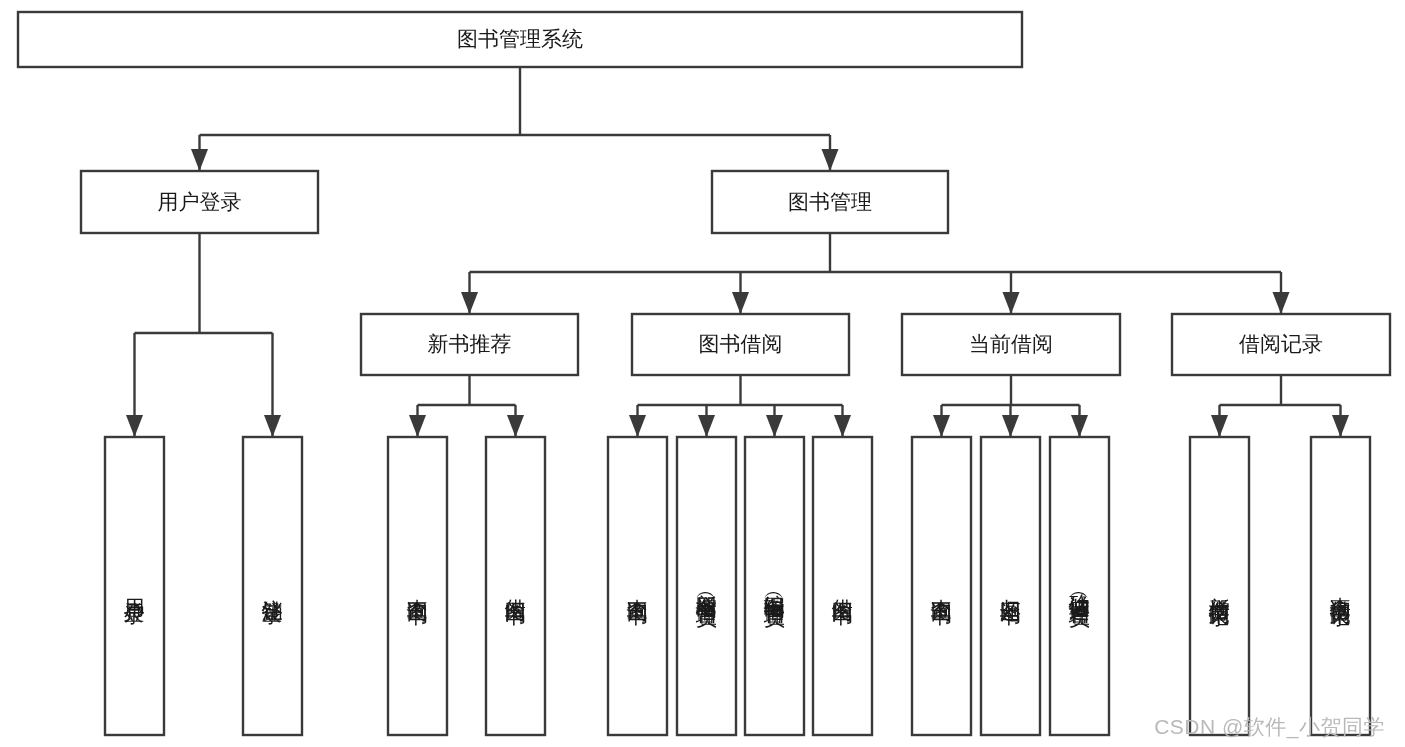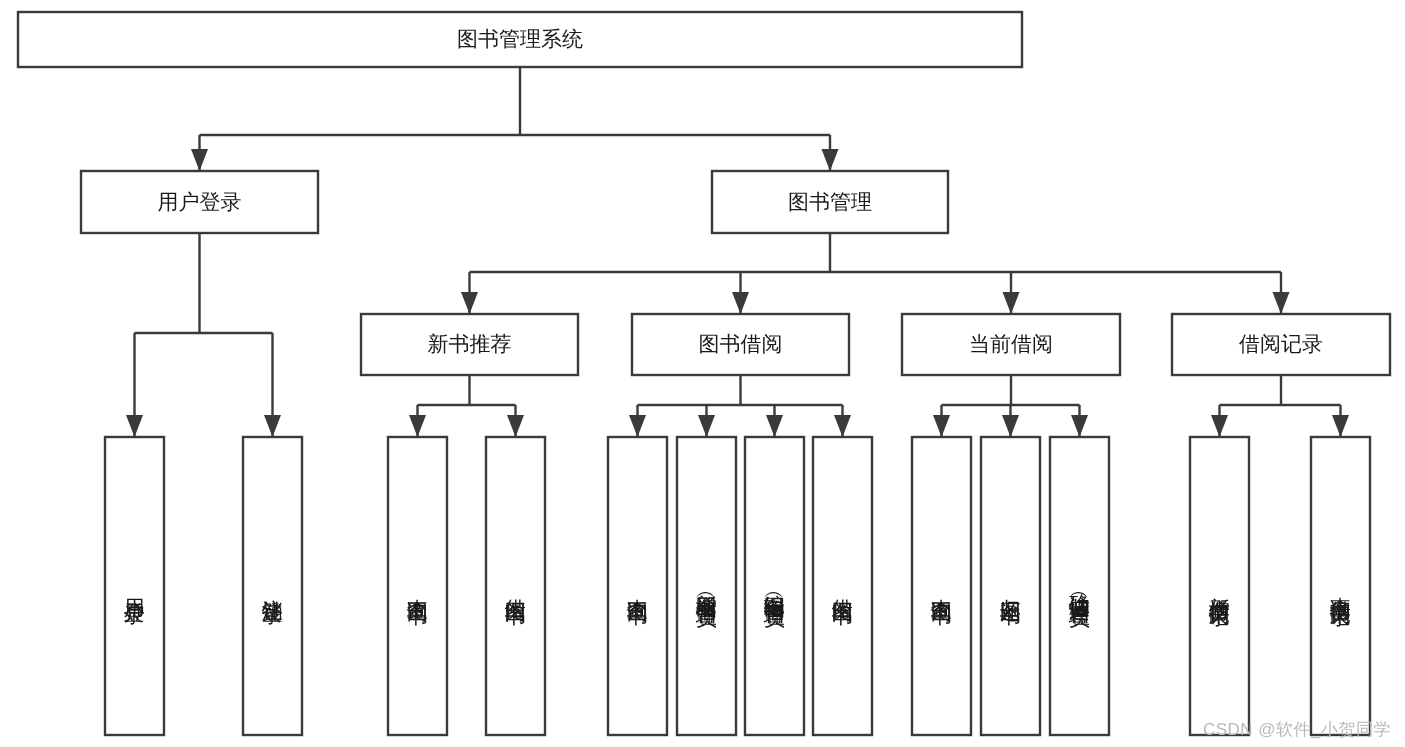--- a/index.html
+++ b/index.html
@@ -60,24 +60,24 @@
     text-orientation: upright;
     font-family: "Liberation Sans", "DejaVu Sans", sans-serif;
     font-size: 21px;
     line-height: 1.12;
     color: #1a1a1a;
     letter-spacing: 2px;
     white-space: nowrap;
   }
   .watermark {
     position: absolute;
-    right: 14px;
+    right: 20px;
     bottom: 6px;
     font-family: "Liberation Sans", "DejaVu Sans", sans-serif;
-    font-size: 17px;
+    font-size: 21px;
     color: #b9b9b9;
     letter-spacing: 0.5px;
     white-space: nowrap;
   }
 </style>
 </head>
 <body>
 
 <div id="diagram-root">
   <svg class="diagram-canvas" id="diagram-svg" viewBox="0 0 1405 747" xmlns="http://www.w3.org/2000/svg">

